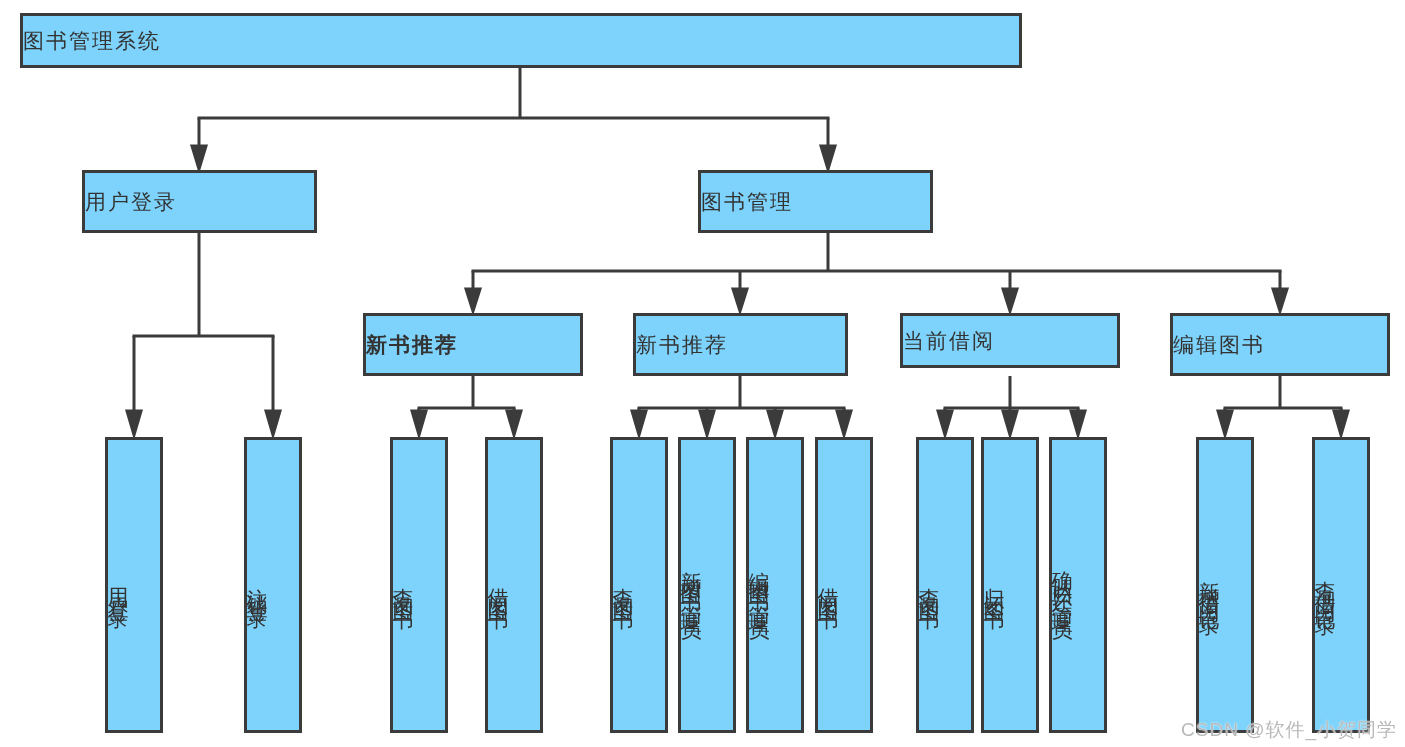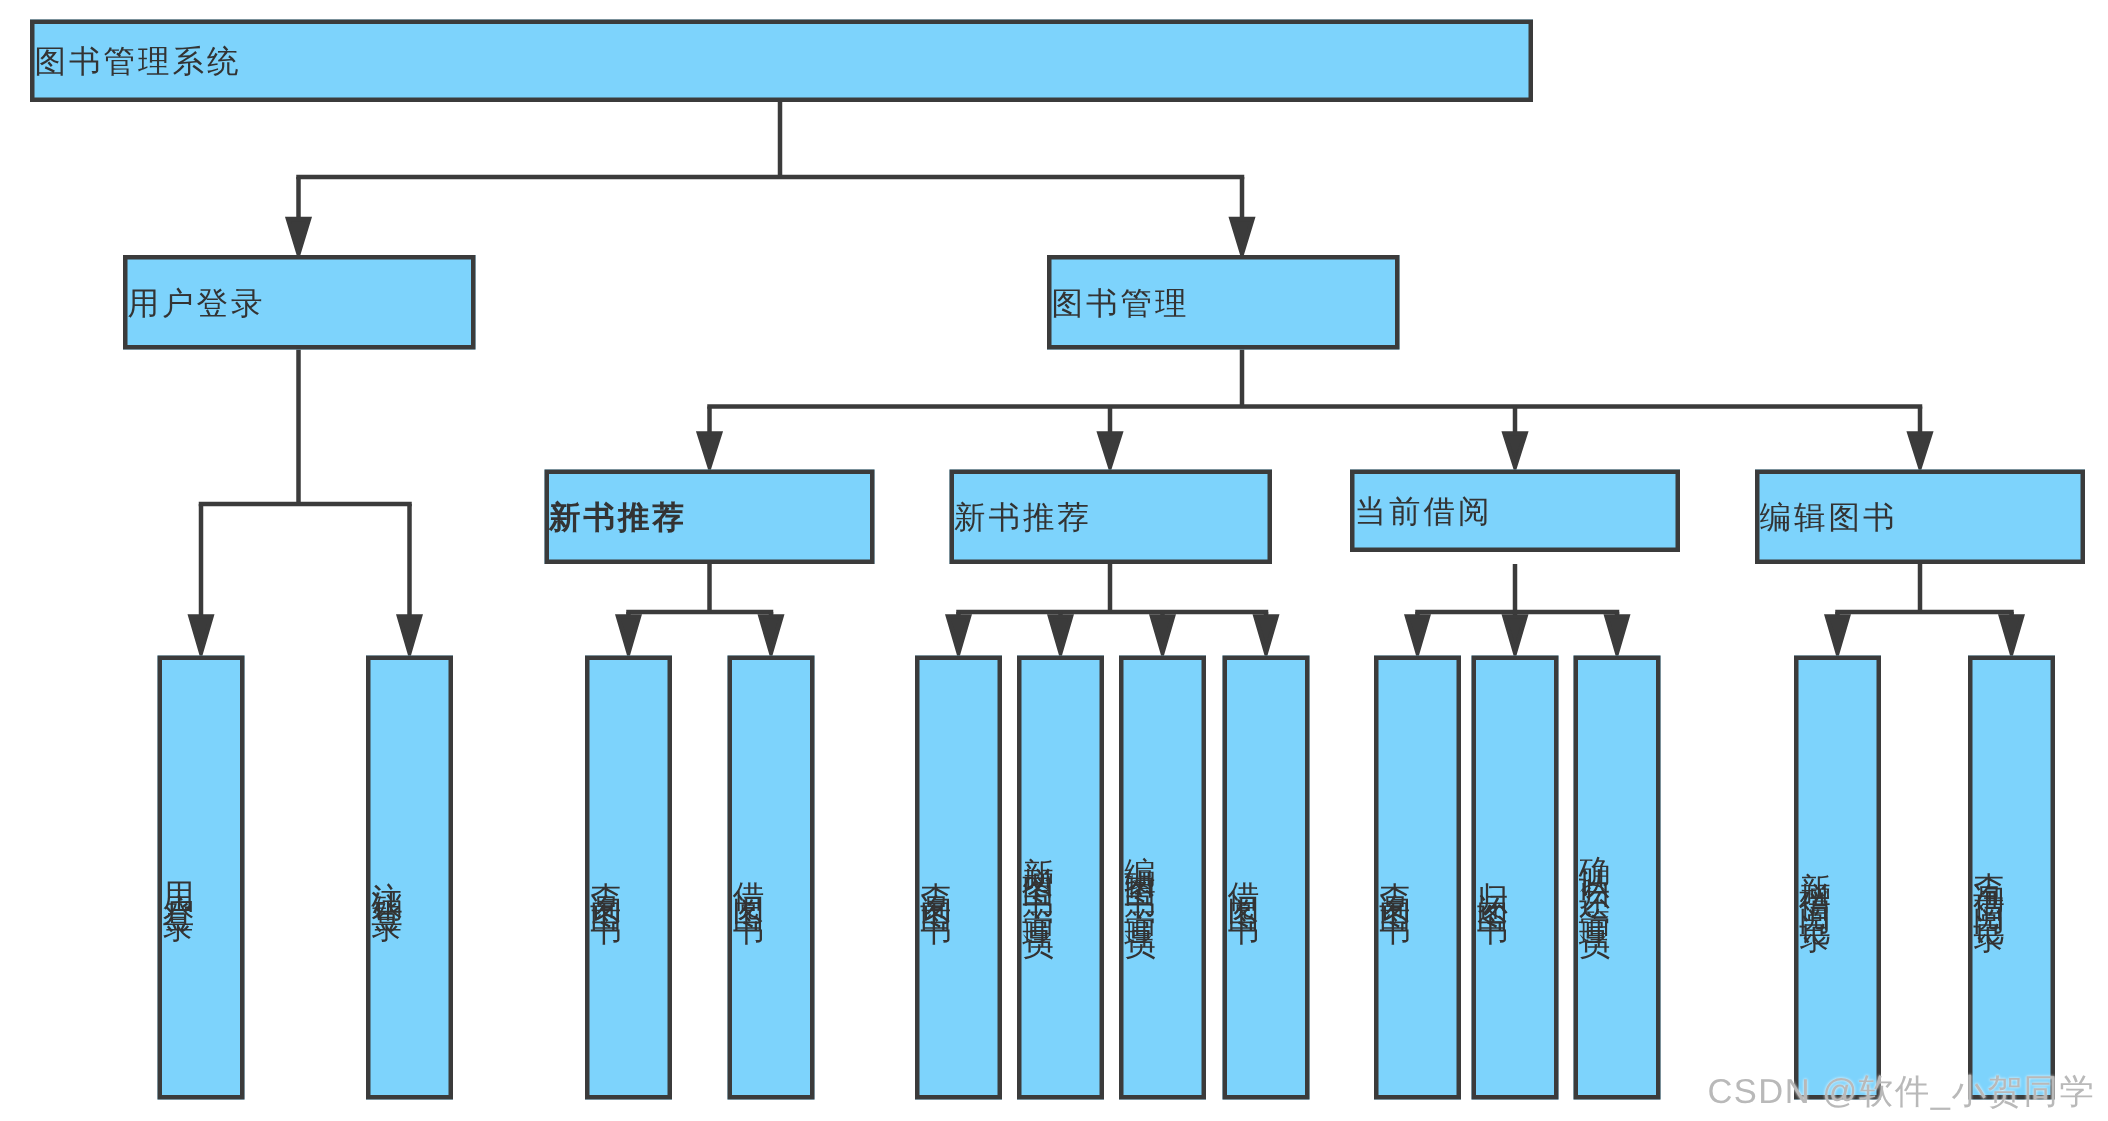--- a/index.html
+++ b/index.html
@@ -46,21 +46,21 @@
     text-orientation: mixed;
     font-size: 21px;
     letter-spacing: 7px;
     line-height: 1;
     color: #333333;
   }
   .watermark {
     position: absolute;
     right: 8px;
     bottom: 4px;
-    font-size: 23px;
+    font-size: 19px;
     color: #b9b9b9;
     text-shadow: 0 0 2px #ffffff;
     letter-spacing: 1px;
     white-space: nowrap;
     text-align: center;
   }
 </style>
 </head>
 <body>
 

